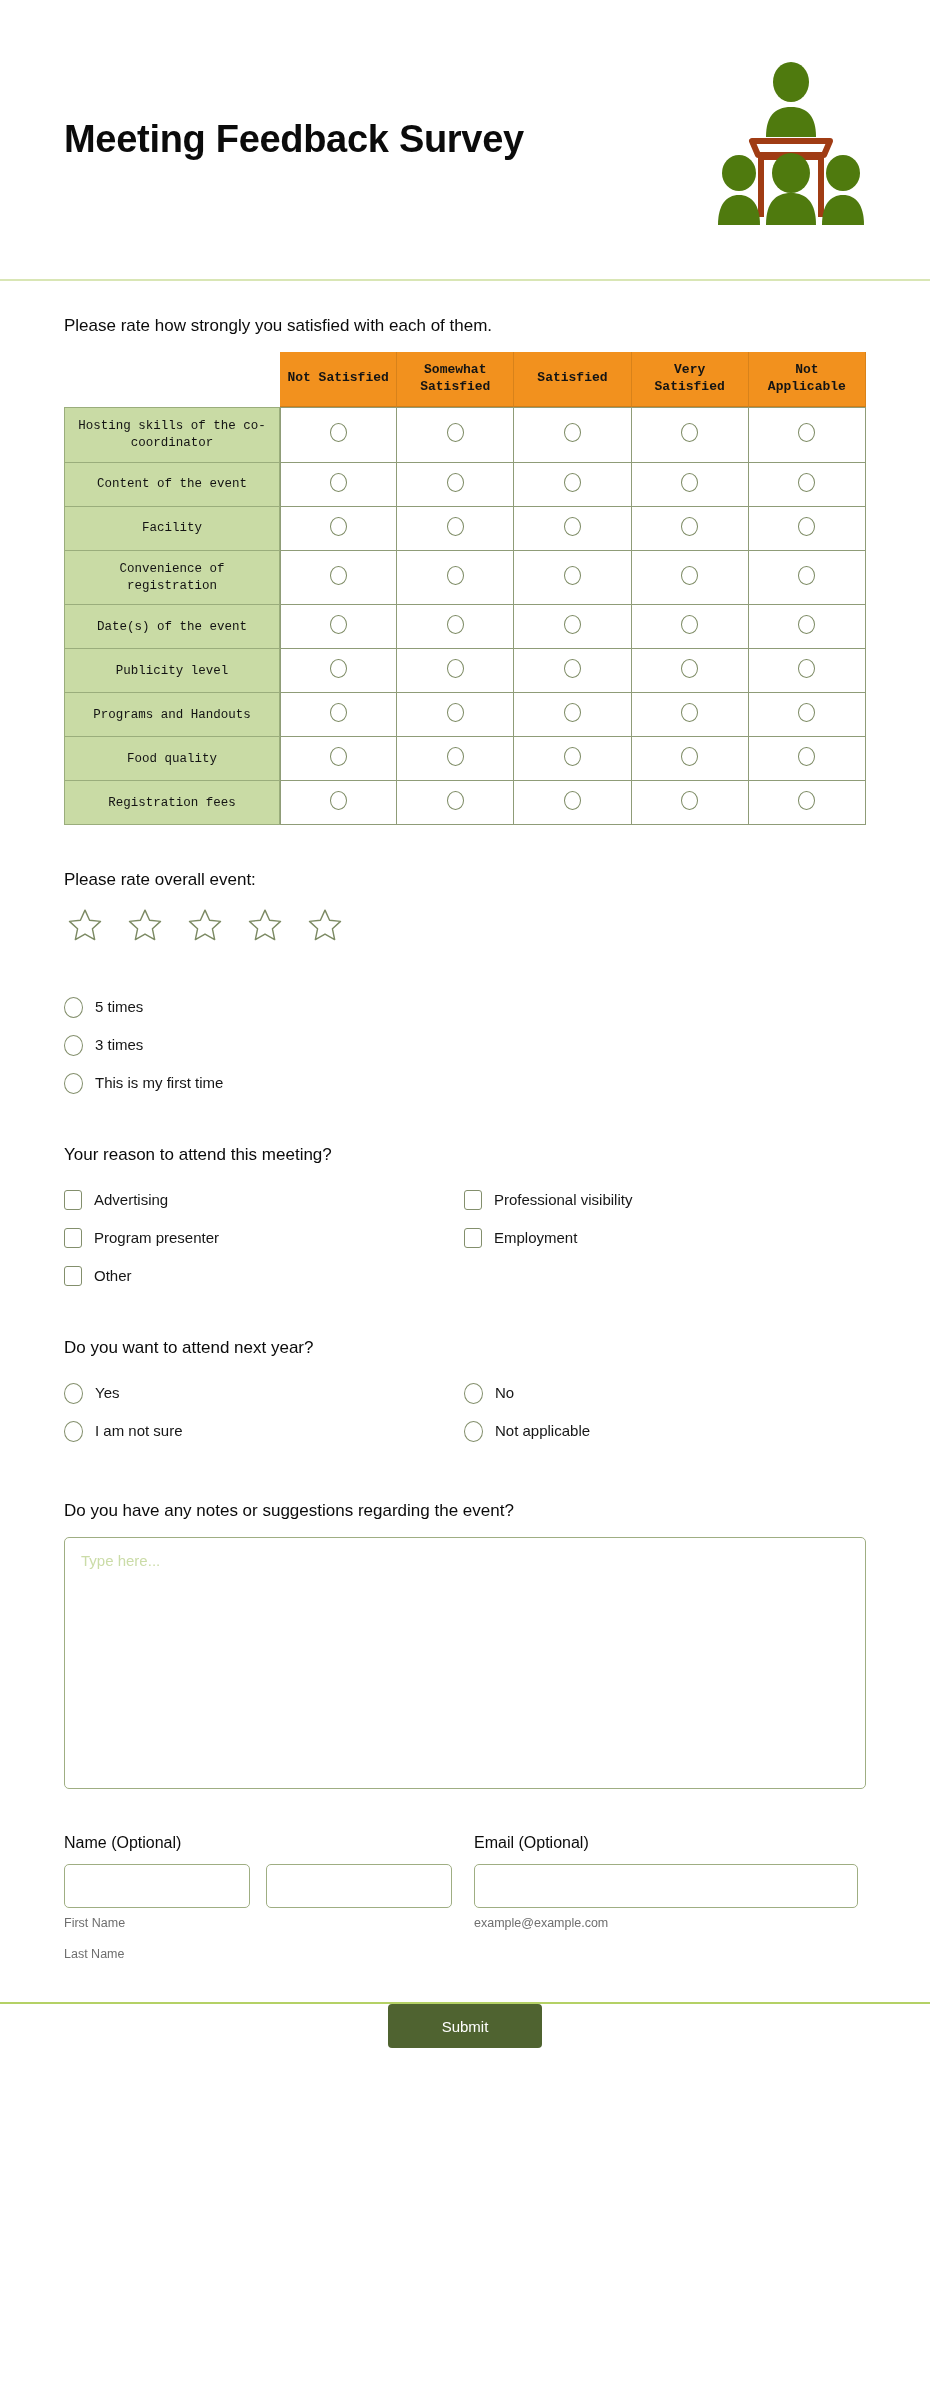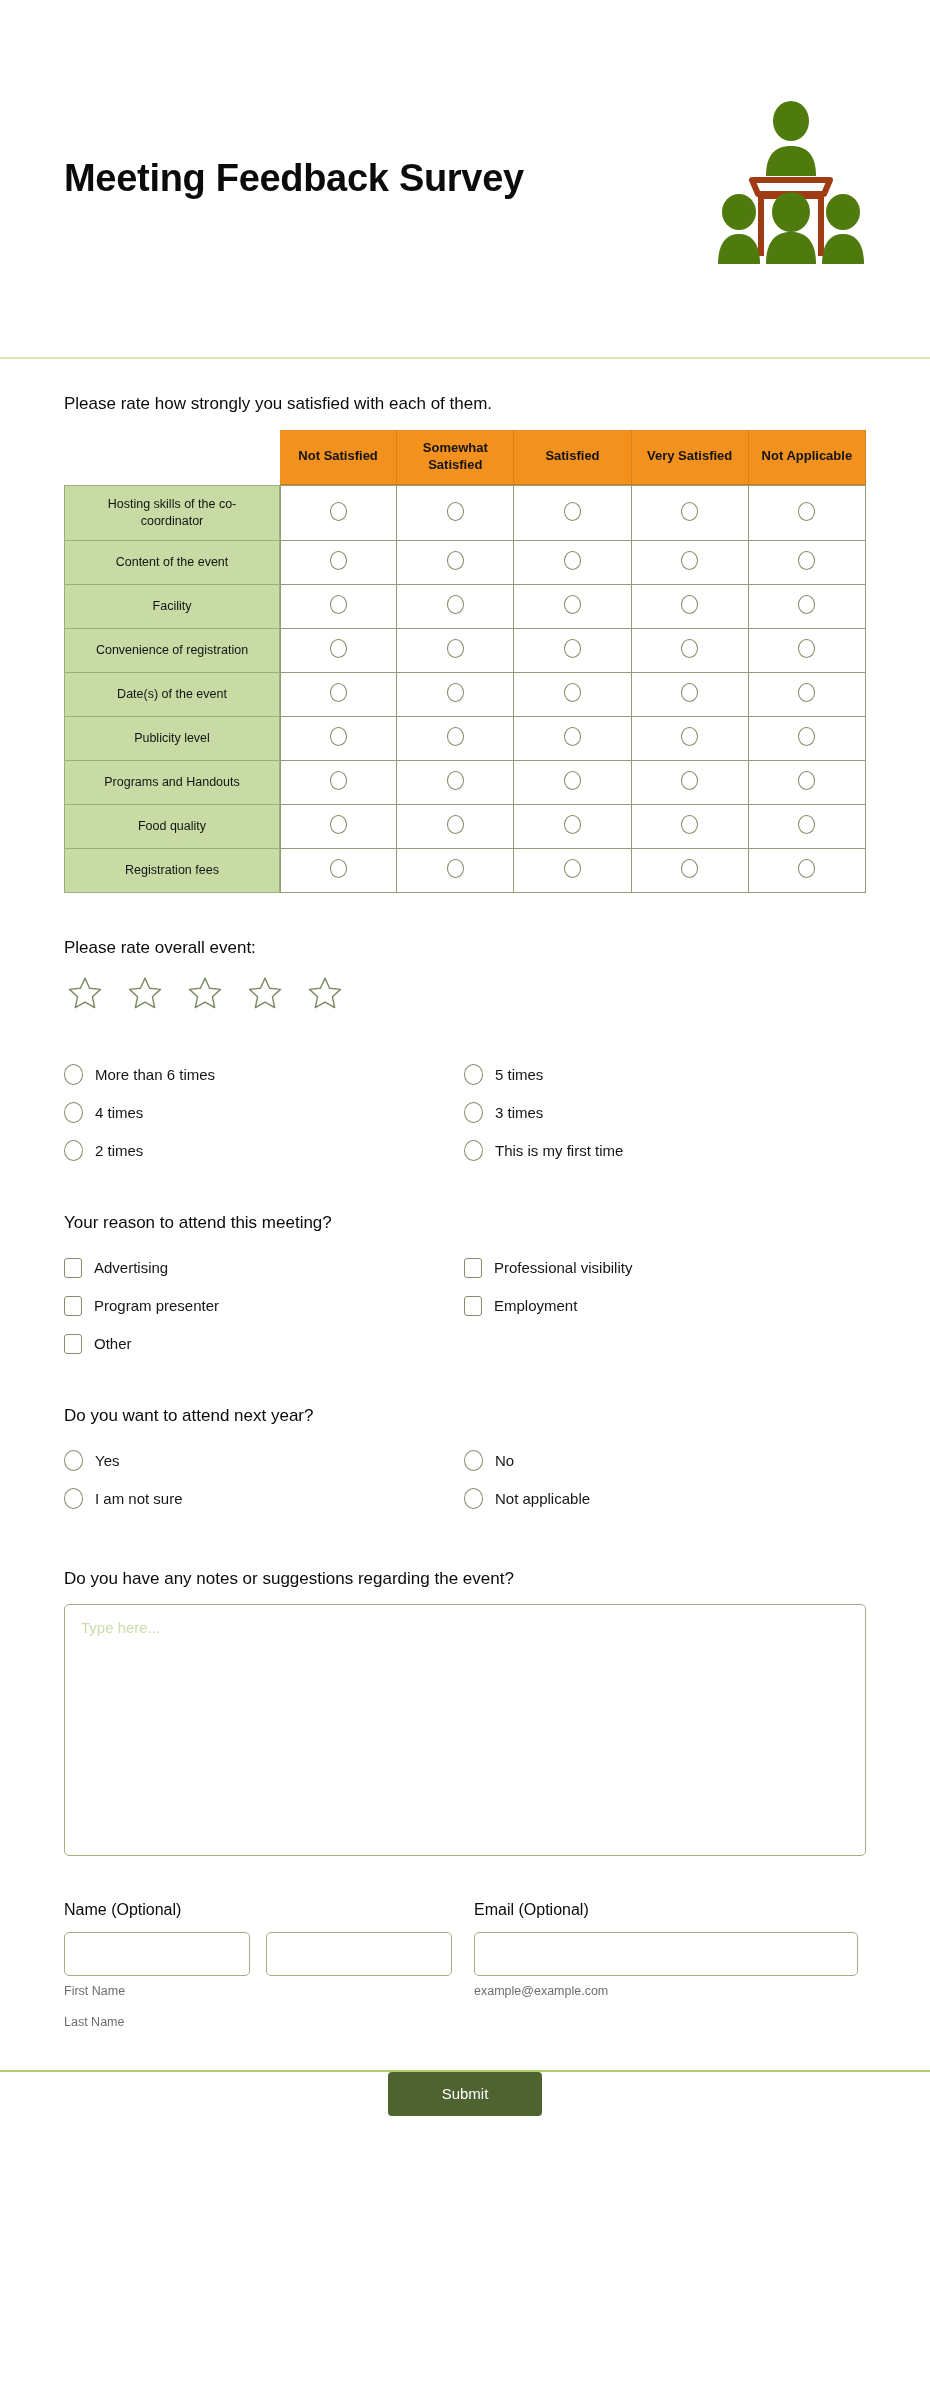--- a/index.html
+++ b/index.html
@@ -9,21 +9,21 @@
     background: #ffffff;
     font-family: "Liberation Sans", sans-serif;
     color: #0a0a0a;
     -webkit-font-smoothing: antialiased;
   }
 
   .page { width: 930px; min-height: 2383px; position: relative; background:#fff; }
 
   
   .header {
-    height: 359px;
+    height: 281px;
     padding: 0 64px;
     display: flex;
     align-items: center;
     justify-content: space-between;
     border-bottom: 2px solid #d9e6b5;
   }
   .header-title {
     font-size: 38px;
     font-weight: bold;
     letter-spacing: -0.3px;
@@ -45,20 +45,21 @@
   }
 
   
   .matrix-scroll { margin-top: 4px; }
   table.matrix {
     border-collapse: separate;
     border-spacing: 0;
     width: 802px;
     table-layout: fixed;
     font-size: 13px;
+    font-family: Liberation Mono, monospace;
   }
   table.matrix th.corner {
     width: 216px;
     background: #fff;
     border: none;
   }
   table.matrix th.opt {
     background: #F2911E;
     color: #141414;
     font-weight: bold;
@@ -362,34 +363,20 @@
             <path d="M12 2.6 L14.9 9.0 L21.8 9.7 L16.7 14.4 L18.1 21.2 L12 17.7 L5.9 21.2 L7.3 14.4 L2.2 9.7 L9.1 9.0 Z" fill="none" stroke="#7c8a63" stroke-width="0.9" stroke-linejoin="round"></path>
           </svg>
         </div>
     </div>
 
     <div class="section" style="padding-top:44px;">
       <div class="choice-grid">
         <div class="choice-col">
             <label class="choice">
               <span class="ctrl-radio"></span>
-              <span class="choice-label">More than 6 times</span>
-            </label>
-            <label class="choice">
-              <span class="ctrl-radio"></span>
-              <span class="choice-label">4 times</span>
-            </label>
-            <label class="choice">
-              <span class="ctrl-radio"></span>
-              <span class="choice-label">2 times</span>
-            </label>
-          </div>
-        <div class="choice-col">
-            <label class="choice">
-              <span class="ctrl-radio"></span>
               <span class="choice-label">5 times</span>
             </label>
             <label class="choice">
               <span class="ctrl-radio"></span>
               <span class="choice-label">3 times</span>
             </label>
             <label class="choice">
               <span class="ctrl-radio"></span>
               <span class="choice-label">This is my first time</span>
             </label>

